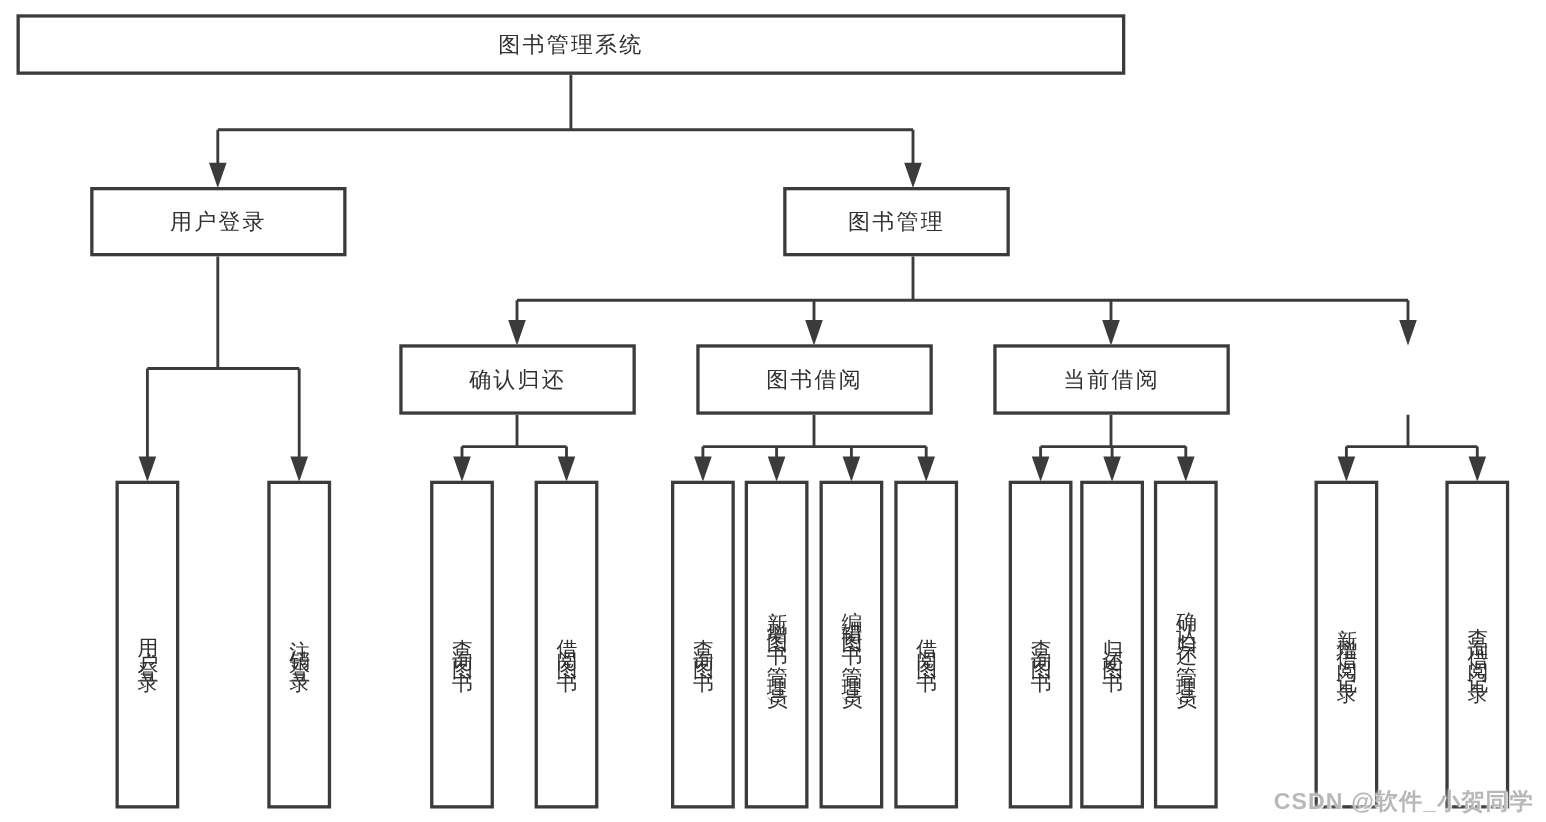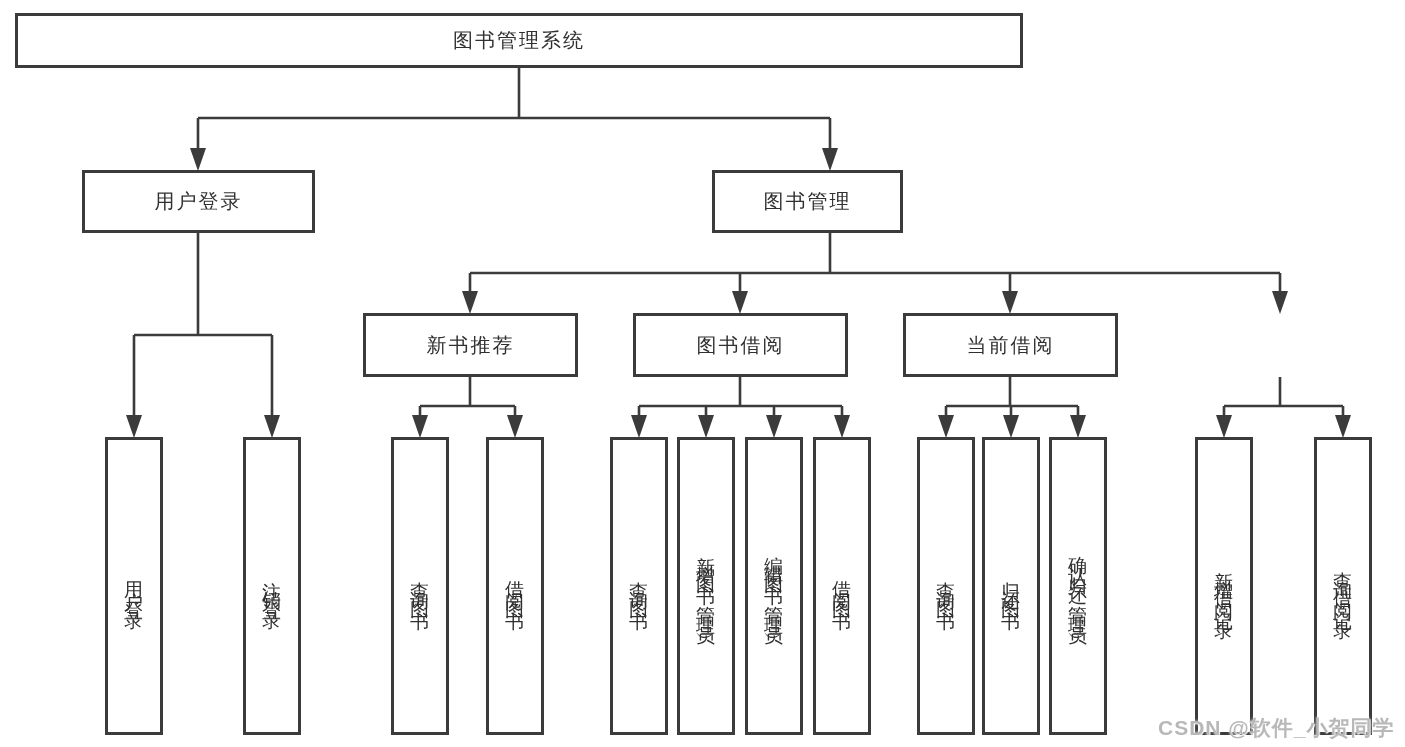--- a/index.html
+++ b/index.html
@@ -79,23 +79,23 @@
     <polygon points="938,415 954,415 946,438"></polygon>
     <polygon points="1003,415 1019,415 1011,438"></polygon>
     <polygon points="1070,415 1086,415 1078,438"></polygon>
     <polygon points="1216,415 1232,415 1224,438"></polygon>
     <polygon points="1335,415 1351,415 1343,438"></polygon>
   </svg>
 
   <div class="box h root" style="left:15px;top:13px;width:1008px;height:55px">图书管理系统</div>
 
   <div class="box h" style="left:82px;top:170px;width:233px;height:63px">用户登录</div>
-  <div class="box h" style="left:712px;top:170px;width:191px;height:63px">图书管理</div>
+  <div class="box h" style="left:712px;top:170px;width:206px;height:63px">图书管理</div>
 
-  <div class="box h" style="left:363px;top:313px;width:215px;height:64px">新书推荐</div>
+  <div class="box h" style="left:363px;top:313px;width:215px;height:64px">确认归还</div>
   <div class="box h" style="left:633px;top:313px;width:215px;height:64px">图书借阅</div>
   <div class="box h" style="left:903px;top:313px;width:215px;height:64px">当前借阅</div>
 
   <div class="box v" style="left:105px;top:437px">
     <span class="vtext">用户登录</span>
   </div>
   <div class="box v" style="left:243px;top:437px">
     <span class="vtext">注销登录</span>
   </div>
 

